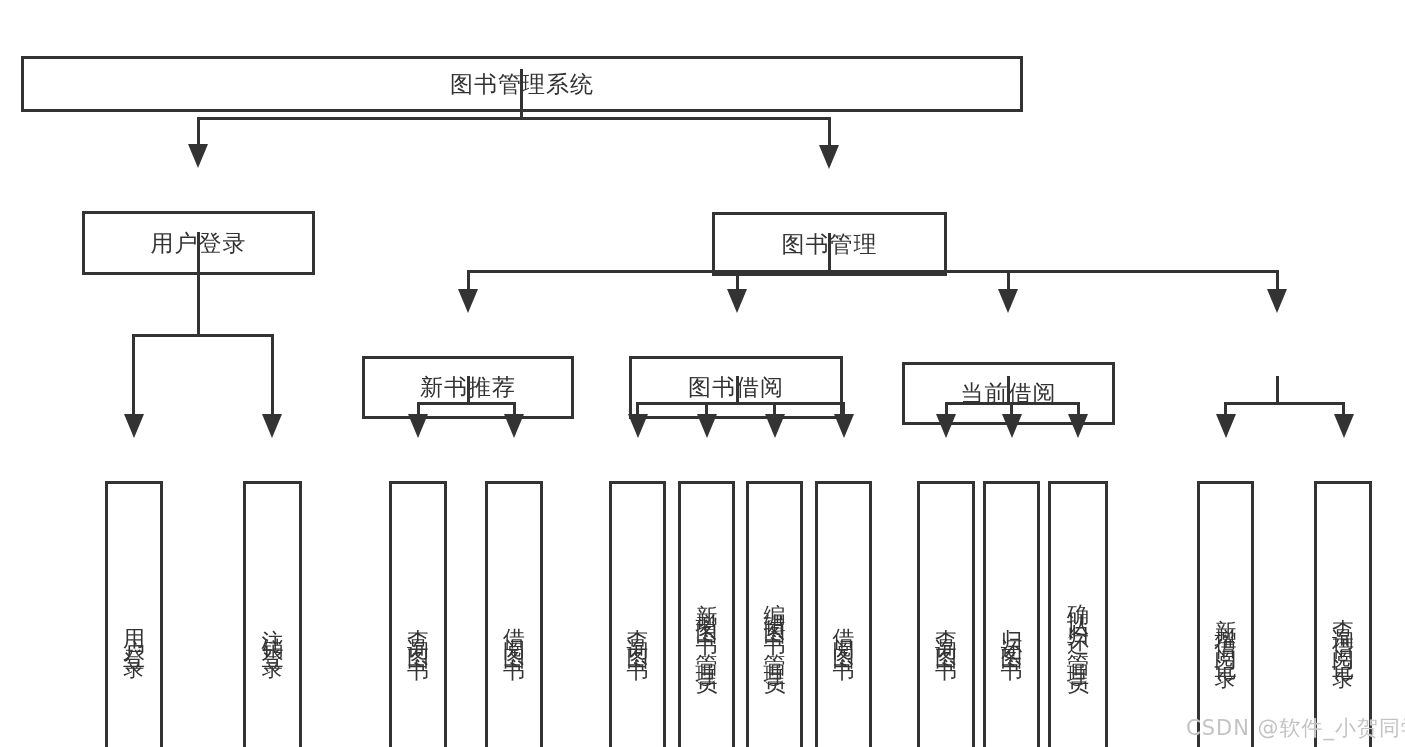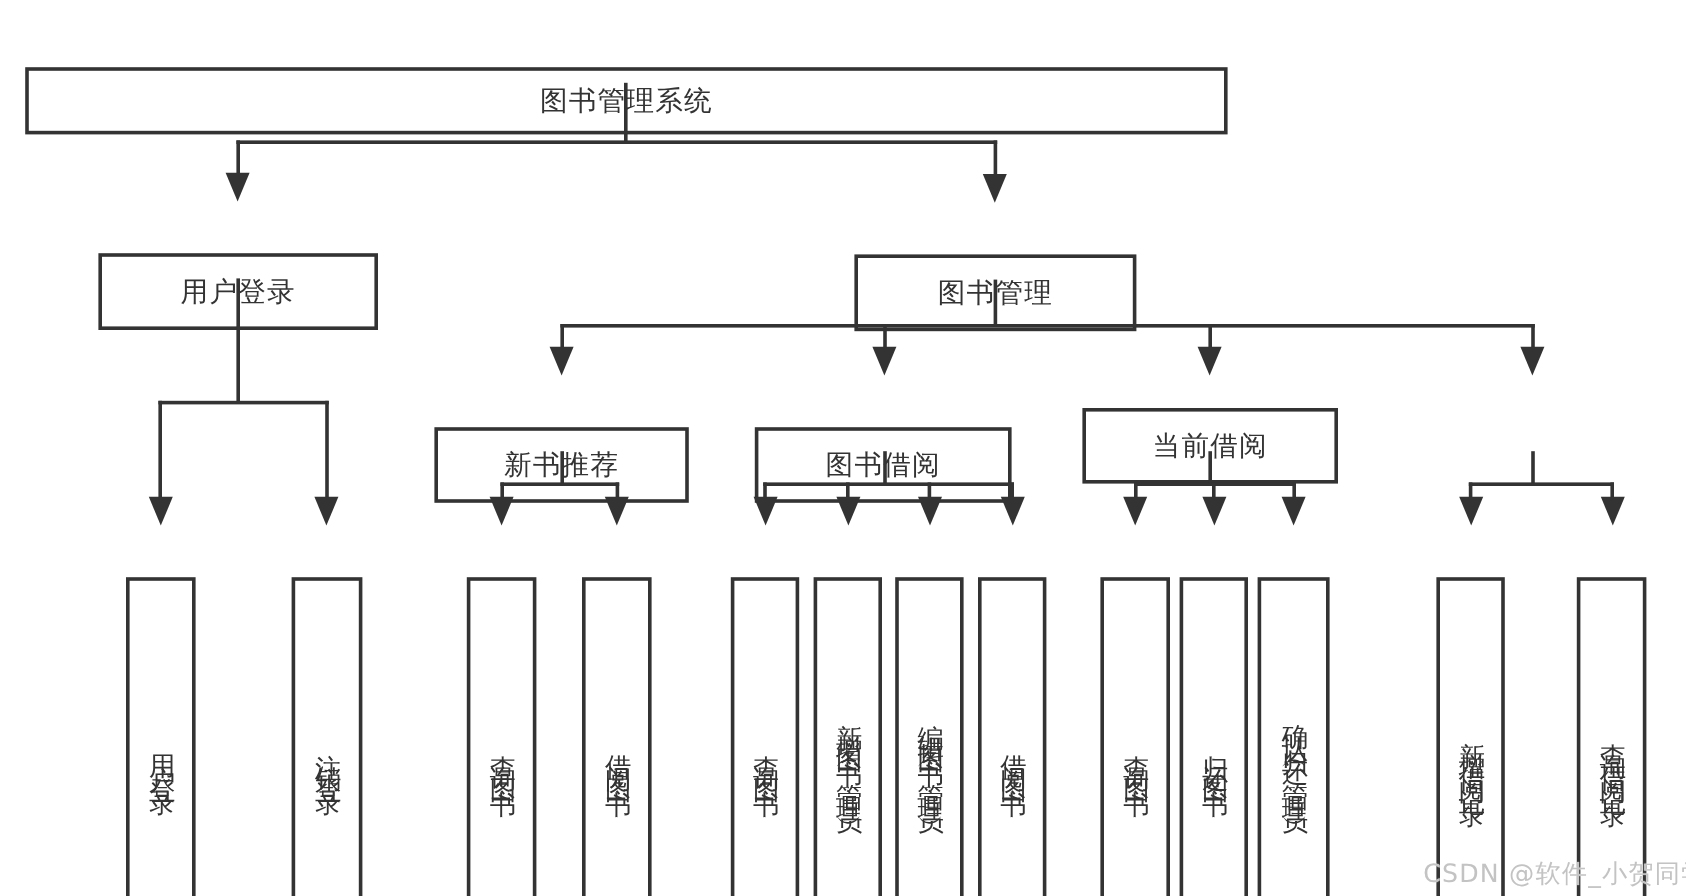--- a/index.html
+++ b/index.html
@@ -92,21 +92,21 @@
   <div class="arrow" style="left:727px; top:289px;"></div>
   <div class="arrow" style="left:998px; top:289px;"></div>
   <div class="arrow" style="left:1267px; top:289px;"></div>
 
   <div class="box h" style="left:629px; top:313px; width:214px; height:63px;">
     <span>图书借阅</span>
   </div>
   <div class="box h" style="left:362px; top:313px; width:212px; height:63px;">
     <span>新书推荐</span>
   </div>
-  <div class="box h" style="left:902px; top:297px; width:213px; height:63px;">
+  <div class="box h" style="left:902px; top:319px; width:213px; height:63px;">
     <span>当前借阅</span>
   </div>
 
   <div class="vl" style="left:467px; top:376px; height:29px;"></div>
   <div class="hl" style="left:417px; top:402px; width:99px;"></div>
   <div class="vl" style="left:417px; top:402px; height:14px;"></div>
   <div class="vl" style="left:513px; top:402px; height:14px;"></div>
   <div class="arrow" style="left:408px; top:414px;"></div>
   <div class="arrow" style="left:504px; top:414px;"></div>
 

